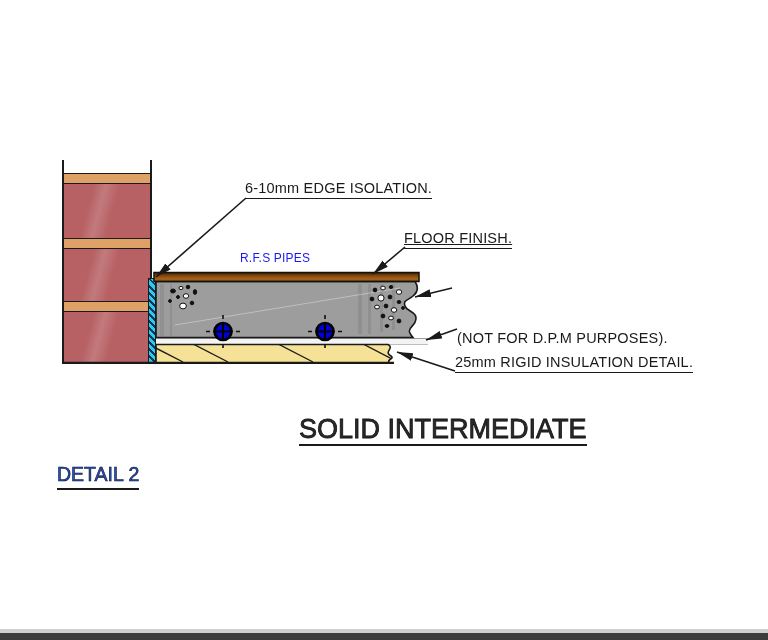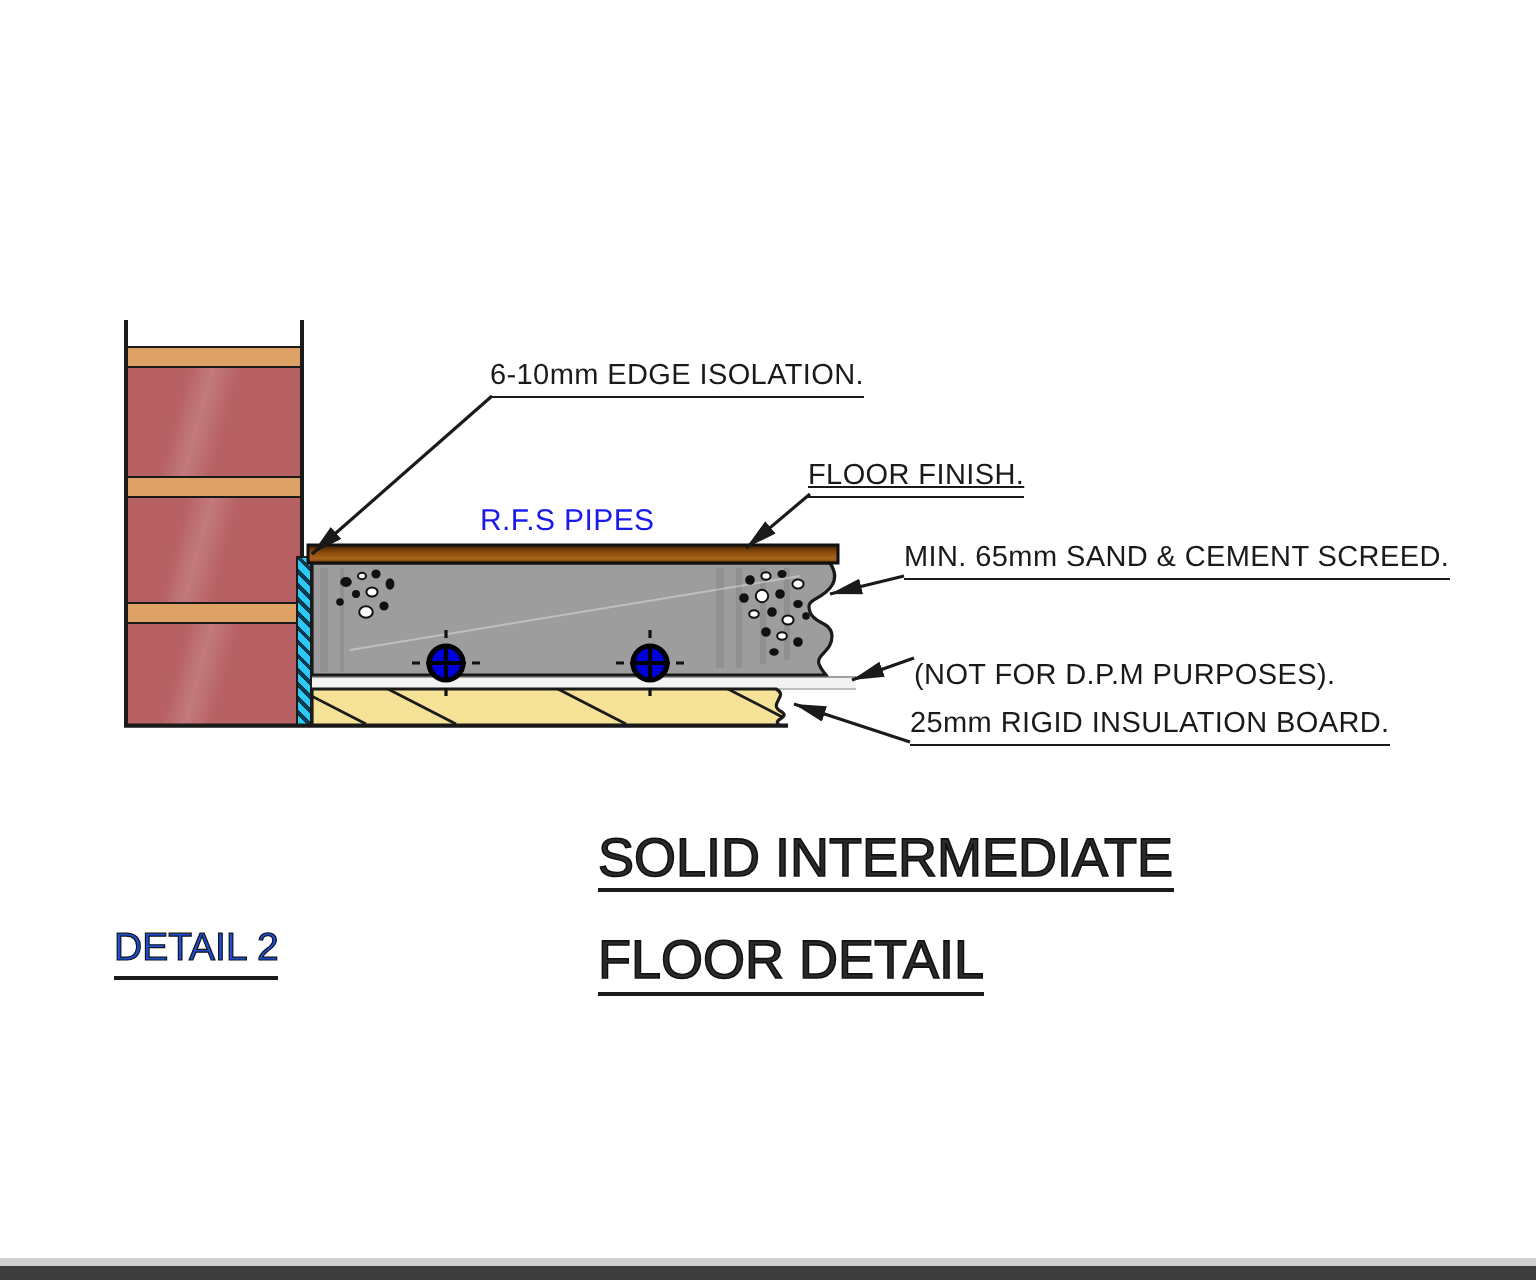--- a/index.html
+++ b/index.html
@@ -27,21 +27,21 @@
   
   .win-edge{position:absolute;left:0;top:629px;width:768px;height:4px;background:#cfcfcf;}
   .win-bar{position:absolute;left:0;top:633px;width:768px;height:7px;background:var(--windowBar);}
   
   .overlay{position:absolute;left:0;top:0;}
   
   .lbl{position:absolute;font-size:14.5px;line-height:1.15;color:var(--line);
        letter-spacing:.2px;white-space:nowrap;}
   .ul{border-bottom:1.6px solid var(--line);padding-bottom:1px;}
   .lbl-edge{left:245px;top:180px;}
-  .lbl-pipes{left:240px;top:252px;color:var(--pipeLabel);font-size:15px;}
+  .lbl-pipes{left:240px;top:252px;color:var(--pipeLabel);font-size:12px;}
   .lbl-finish{left:404px;top:230px;text-decoration:underline;}
   .lbl-screed{left:452px;top:271px;}
   .lbl-membrane{left:457px;top:312px;}
   .lbl-membrane .l2{display:block;padding-top:18px;}
   .lbl-insulation{left:455px;top:354px;}
   
   .title{position:absolute;left:299px;top:415px;font-size:27px;line-height:1.05;color:#2a2a2a;
          -webkit-text-stroke:.8px #111;}
   .title span{display:inline-block;border-bottom:2px solid var(--line);padding-bottom:1px;margin-bottom:20px;}
   .detail{position:absolute;left:57px;top:463px;font-size:19.5px;color:#1d4ed8;
@@ -160,29 +160,27 @@
       <line x1="405" y1="247" x2="373" y2="274" marker-end="url(#arrow)"></line>
       <line x1="452" y1="288" x2="415" y2="297" marker-end="url(#arrow)"></line>
       <line x1="457" y1="329" x2="426" y2="340" marker-end="url(#arrow)"></line>
       <line x1="455" y1="371" x2="397" y2="352" marker-end="url(#arrow)"></line>
     </g>
   </svg>
 
   <div class="lbl lbl-edge ul">6-10mm EDGE ISOLATION.</div>
   <div class="lbl lbl-pipes">R.F.S PIPES</div>
   <div class="lbl lbl-finish ul">FLOOR FINISH.</div>
-  <div class="lbl lbl-screed ul">MIN. 65mm SAND &amp; CEMENT SCREED.</div>
   <div class="lbl lbl-membrane">
     <span class="l2">(NOT FOR D.P.M PURPOSES).</span>
   </div>
-  <div class="lbl lbl-insulation ul">25mm RIGID INSULATION BOARD.</div>
+  <div class="lbl lbl-insulation ul">25mm RIGID INSULATION DETAIL.</div>
 
   <div class="title">
     <span>SOLID INTERMEDIATE</span><br>
-    <span>FLOOR DETAIL</span>
   </div>
 
   <div class="detail">
     <span>DETAIL 2</span>
   </div>
 
   <div class="win-edge"></div>
   <div class="win-bar"></div>
 
 </div>

